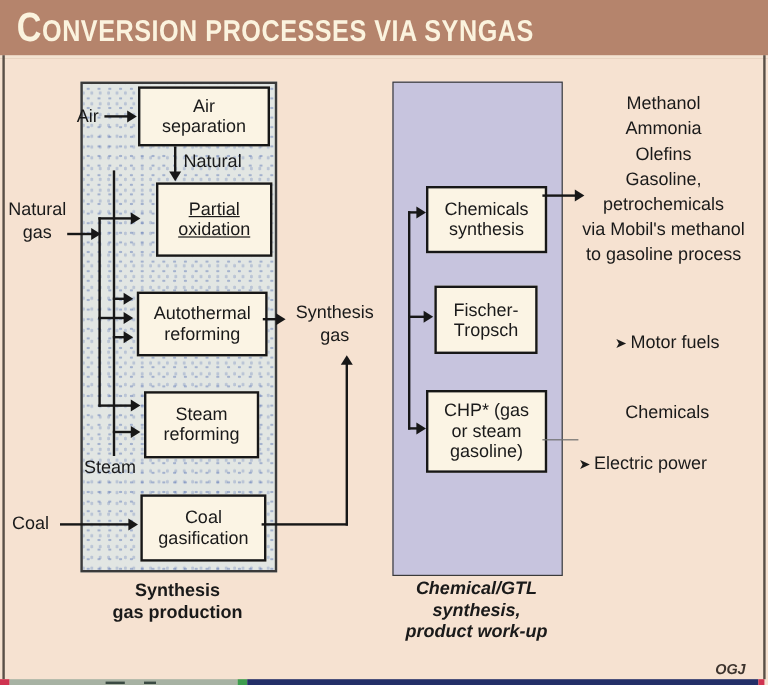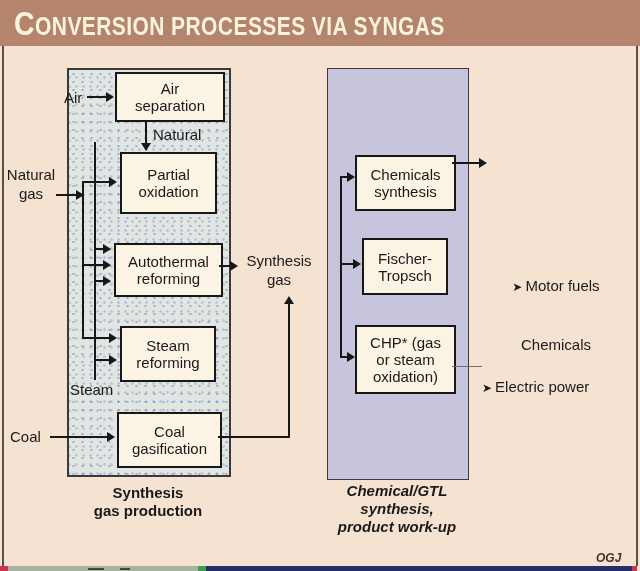--- a/index.html
+++ b/index.html
@@ -119,21 +119,21 @@
   <div class="hl" style="left:94px; top:359px; width:16px;"></div>
   <div class="ar" style="left:109px; top:355px;"></div>
   <div class="lbl" style="left:70px; top:380px;">Steam</div>
 
   <div class="lbl" style="left:10px; top:427px;">Coal</div>
   <div class="hl" style="left:50px; top:436px; width:58px;"></div>
   <div class="ar" style="left:107px; top:432px;"></div>
 
   <div class="pbox" style="left:115px; top:72px;  width:106px; height:46px;">Air
 separation</div>
-  <div class="pbox" style="left:120px; top:152px; width:93px;  height:58px;">Partial
+  <div class="pbox" style="left:130px; top:152px; width:93px;  height:58px;text-decoration:underline;">Partial
 oxidation</div>
   <div class="pbox" style="left:114px; top:243px; width:105px; height:50px;">Autothermal
 reforming</div>
   <div class="pbox" style="left:120px; top:326px; width:92px;  height:52px;">Steam
 reforming</div>
   <div class="pbox" style="left:117px; top:412px; width:101px; height:52px;">Coal
 gasification</div>
 
   <div class="hl" style="left:219px; top:265px; width:12px;"></div>
   <div class="ar" style="left:230px; top:261px;"></div>
@@ -150,24 +150,31 @@
   <div class="ar" style="left:353px; top:259px;"></div>
   <div class="hl" style="left:340px; top:356px; width:8px;"></div>
   <div class="ar" style="left:347px; top:352px;"></div>
 
   <div class="pbox" style="left:355px; top:155px; width:97px; height:52px;">Chemicals
 synthesis</div>
   <div class="pbox" style="left:362px; top:238px; width:82px; height:53px;text-align:center;">Fischer-
 Tropsch</div>
   <div class="pbox" style="left:355px; top:325px; width:97px; height:65px;">CHP* (gas
 or steam
-oxidation)</div>
+gasoline)</div>
 
   <div class="hl" style="left:452px; top:162px; width:28px;"></div>
   <div class="ar" style="left:479px; top:158px;"></div>
+  <div class="lbl ctr" style="left:468px; top:76px; width:170px; line-height:21px;">Methanol
+Ammonia
+Olefins
+Gasoline,
+petrochemicals
+via Mobil's methanol
+to gasoline process</div>
 
   <div class="lbl ctr" style="left:486px; top:257px; width:140px;">
     <span class="pointer">➤</span><span>Motor fuels</span>
     <br>
     <span>Chemicals</span>
   </div>
 
   <div class="hl-thin" style="left:452px; top:366px; width:30px;"></div>
   <div class="lbl" style="left:482px; top:358px; width:150px;">
     <span class="pointer">➤</span><span>Electric power</span>

